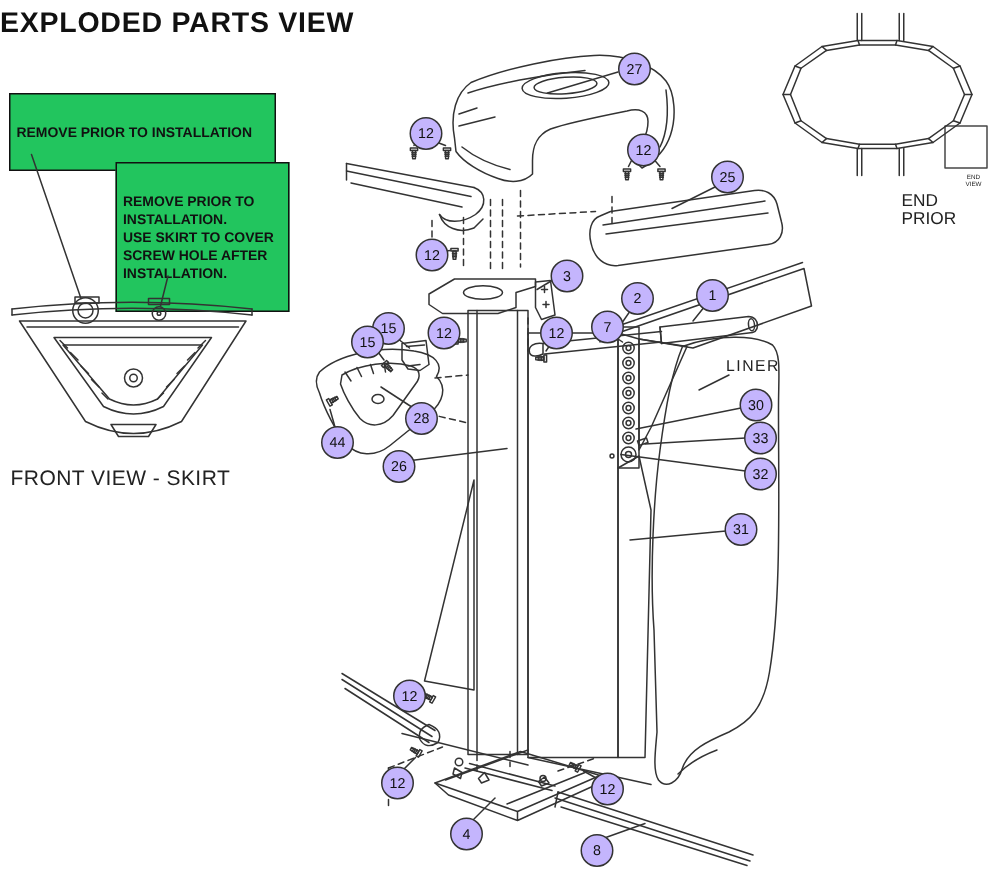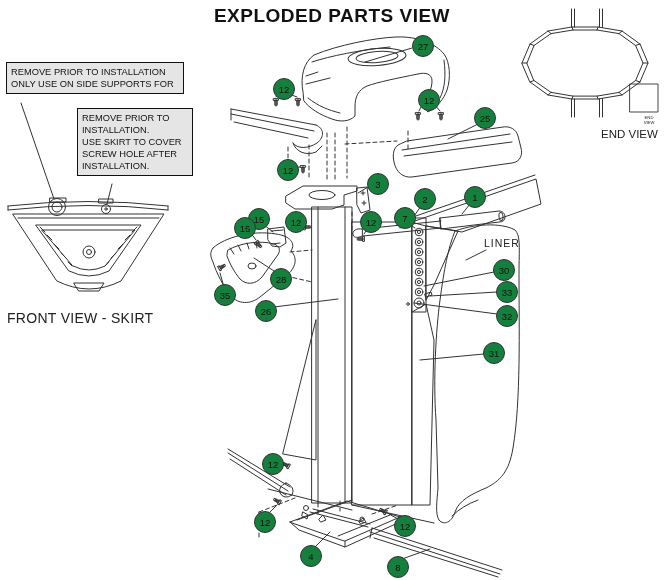--- a/index.html
+++ b/index.html
@@ -1,62 +1,61 @@
 <!DOCTYPE html>
 <html><head>
 <meta charset="utf-8">
 <style>
   html,body{margin:0;padding:0;background:#fff;}
   .canvas{position:relative;width:664px;height:580px;background:#fff;overflow:hidden;
           font-family:"Liberation Sans",sans-serif;color:#111;}
-  .title{position:absolute;left:0;top:5px;width:100%;text-align:center;
+  .title{position:absolute;left:0;top:5px;width:100%;text-align:left;
          font-size:19px;font-weight:bold;letter-spacing:.5px;color:#111;}
-  .note{position:absolute;background:#e5e5e5;border:1.4px solid #111;
-        font-size:9.3px;line-height:1.3;padding:3px 4px;color:#111;}
+  .note{position:absolute;background:#22c55e;border:1.4px solid #111;
+        font-size:9.3px;line-height:1.3;padding:19px 4px;color:#111;font-weight:bold;}
   .note1{left:6px;top:62px;width:168px;}
   .note2{left:77px;top:108px;width:106px;}
   .fvlabel{position:absolute;left:7px;top:300px;font-size:14px;color:#222;letter-spacing:.3px;margin-top:10px;}
   .evlabel{position:absolute;left:601px;top:128px;font-size:11.5px;color:#222;}
   svg.art{position:absolute;left:0;top:0;}
   .art path,.art line,.art polygon,.art rect,.art ellipse,.art circle,.art polyline
     {fill:none;stroke:#333;stroke-width:1;stroke-linecap:round;stroke-linejoin:round;}
   .hatch{fill:url(#hatch);stroke:#555;stroke-width:.7;}
   .white{fill:#fff;}
   .dark{fill:#3a3a3a;stroke:none;}
   .dash{stroke-dasharray:4 3;stroke-width:.8;}
   .thin{stroke-width:.6;}
   .leader{stroke-width:.8;}
   .gray{fill:#b9b9b9;stroke:none;opacity:.9;}
   .svgtxt{fill:#222;stroke:none;font-family:"Liberation Sans",sans-serif;}
   .co{position:absolute;width:20px;height:20px;margin:-10px 0 0 -10px;border:1.2px solid #333;
-      border-radius:50%;background:#15803d;display:flex;align-items:center;justify-content:center;
+      border-radius:50%;background:#c4b5fd;display:flex;align-items:center;justify-content:center;
       font-size:9.5px;color:#111;z-index:5;}
 </style>
 </head>
 <body>
 
 <div class="canvas">
 
   <div class="title">EXPLODED PARTS VIEW</div>
 
   <div class="note note1">
     <div>REMOVE PRIOR TO INSTALLATION</div>
-    <div>ONLY USE ON SIDE SUPPORTS FOR</div>
   </div>
 
   <div class="note note2">
     <div>REMOVE PRIOR TO</div>
     <div>INSTALLATION.</div>
     <div>USE SKIRT TO COVER</div>
     <div>SCREW HOLE AFTER</div>
     <div>INSTALLATION.</div>
   </div>
 
   <div class="fvlabel">FRONT VIEW - SKIRT</div>
-  <div class="evlabel">END VIEW</div>
+  <div class="evlabel">END PRIOR</div>
 
   <svg class="art" width="664" height="580" viewBox="0 0 664 580">
     <defs>
       <pattern id="hatch" width="3" height="6" patternUnits="userSpaceOnUse">
         <path d="M1.5,0 V6" stroke="#777" stroke-width="0.55"></path>
       </pattern>
       <g id="screw">
         <path class="dark" d="M-2.4,-1.4 h4.8 v1.8 h-4.8 z"></path>
         <path class="dark" d="M-1.1,0.4 L-0.9,5.8 L0.9,5.8 L1.1,0.4 Z"></path>
         <path d="M-1.4,1.8 h2.8 M-1.3,3 h2.6 M-1.2,4.2 h2.4" stroke="#fff" stroke-width="0.5"></path>
@@ -337,21 +336,21 @@
     <div class="co" style="left:474px;top:196px">1</div>
     <div class="co" style="left:424px;top:198px">2</div>
     <div class="co" style="left:404px;top:217px">7</div>
     <div class="co" style="left:258px;top:218px">15</div>
     <div class="co" style="left:295px;top:221px">12</div>
     <div class="co" style="left:370px;top:221px">12</div>
     <div class="co" style="left:244px;top:227px">15</div>
     <div class="co" style="left:503px;top:269px">30</div>
     <div class="co" style="left:280px;top:278px">28</div>
     <div class="co" style="left:506px;top:291px">33</div>
-    <div class="co" style="left:224px;top:294px">35</div>
+    <div class="co" style="left:224px;top:294px">44</div>
     <div class="co" style="left:265px;top:310px">26</div>
     <div class="co" style="left:506px;top:315px">32</div>
     <div class="co" style="left:493px;top:352px">31</div>
     <div class="co" style="left:272px;top:463px">12</div>
     <div class="co" style="left:264px;top:521px">12</div>
     <div class="co" style="left:404px;top:525px">12</div>
     <div class="co" style="left:310px;top:555px">4</div>
     <div class="co" style="left:397px;top:566px">8</div>
   </div>
 

